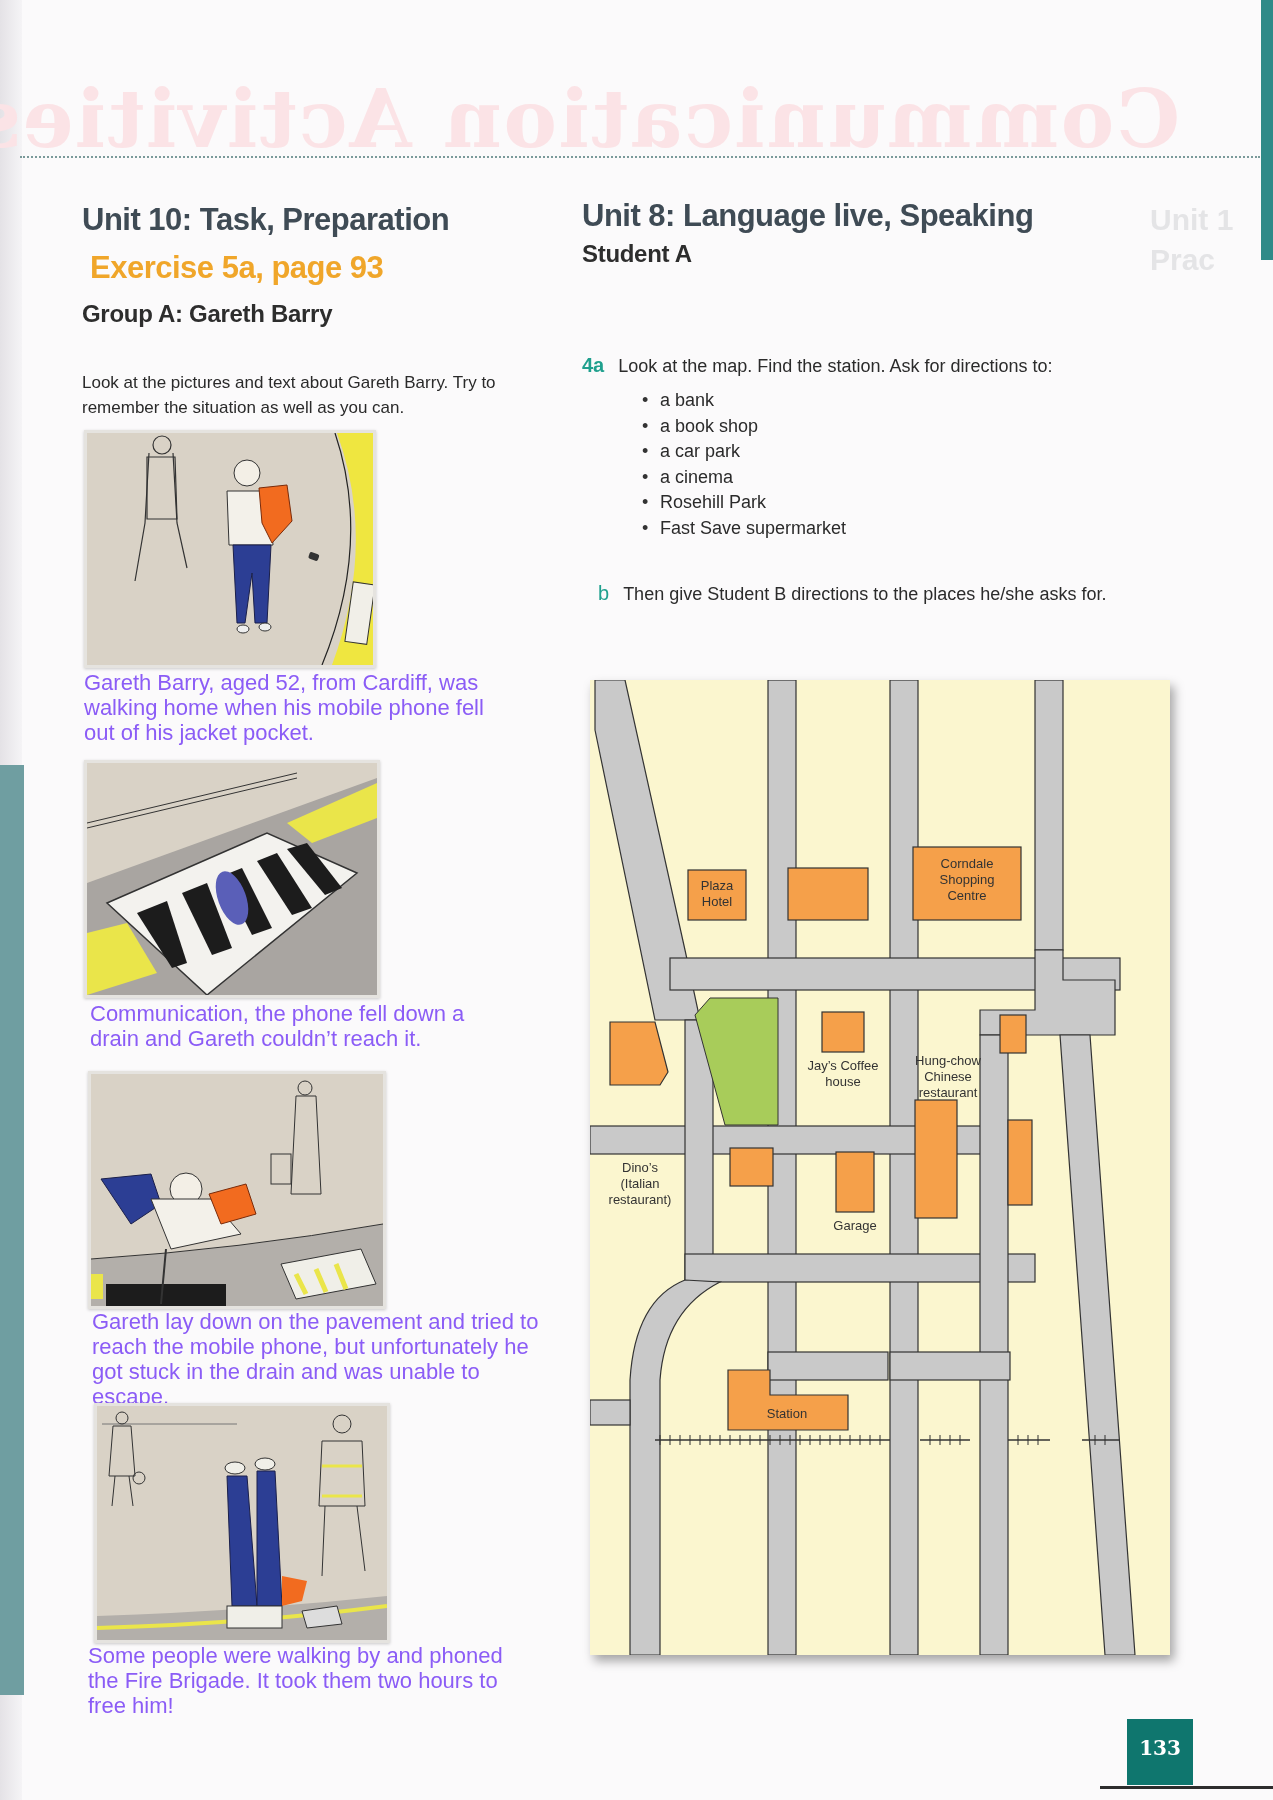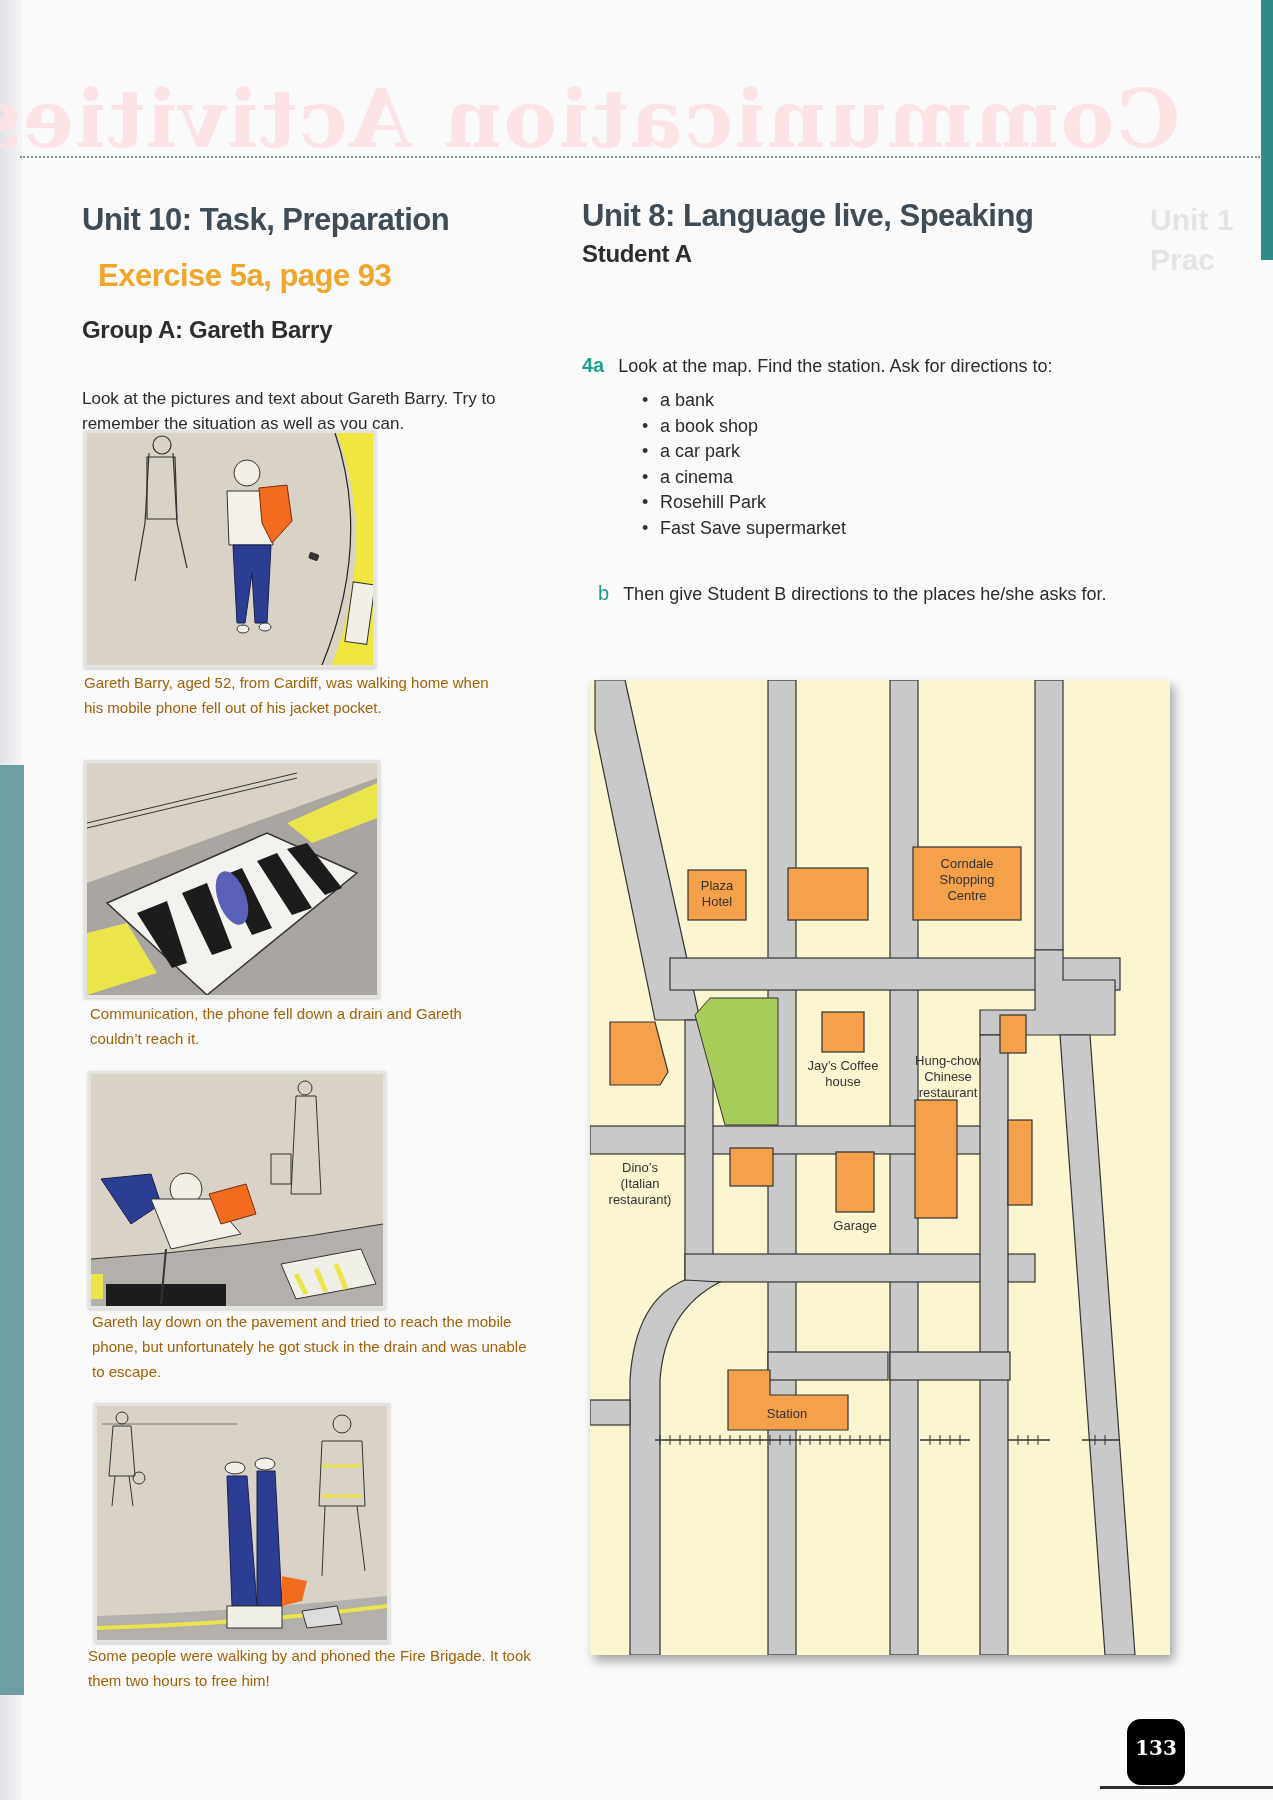--- a/index.html
+++ b/index.html
@@ -33,48 +33,48 @@
     }
     .ghost-right {
       position: absolute; left: 1150px; top: 200px; color: #e4e4e6;
       font-size: 30px; font-weight: bold; line-height: 40px;
     }
 
     .col-left { position: absolute; left: 82px; top: 200px; width: 470px; }
     .col-right { position: absolute; left: 582px; top: 196px; width: 640px; }
 
     .h-unit { font-size: 31px; font-weight: bold; color: #3f4b55; margin: 0; line-height: 40px; letter-spacing: -0.5px; }
-    .h-ex { font-size: 31px; font-weight: bold; color: #f0a62a; margin: 16px; line-height: 40px; letter-spacing: -0.5px; }
+    .h-ex { font-size: 31px; font-weight: bold; color: #f0a62a; margin: 8px; line-height: 40px; letter-spacing: -0.5px; }
     .h-group { font-size: 24px; font-weight: bold; color: #2d2d2d; margin: 0; line-height: 36px; letter-spacing: -0.3px; }
 
     .intro { margin-top: 38px; font-size: 17px; line-height: 25px; color: #2a2a2a; }
 
     .panel {
       position: absolute; border: 3px solid #e5e3df; background: #d9d2c6;
       box-shadow: 0 1px 3px rgba(0,0,0,0.2); overflow: hidden;
     }
-    .caption { position: absolute; font-size: 15px; line-height: 25px; color: #a16207; }
+    .caption { position: absolute; font-size: 22px; line-height: 25px; color: #8b5cf6; }
 
     .exnum { color: #20a08e; font-weight: bold; font-size: 20px; margin-right: 14px; }
     .task-a { position: absolute; left: 0; top: 158px; font-size: 18px; }
     .bullets { position: absolute; left: 60px; top: 192px; margin: 0; padding: 0; list-style: none; font-size: 18px; line-height: 25.5px; }
     .bullets li { position: relative; padding-left: 18px; }
     .bullets li::before { content: "•"; position: absolute; left: 0; color: #333; }
     .task-b { position: absolute; left: 16px; top: 386px; font-size: 18px; }
     .task-b .exnum { font-weight: normal; margin-right: 14px; }
 
     .map-wrap {
       position: absolute; left: 590px; top: 680px; width: 580px; height: 975px;
       box-shadow: 4px 6px 10px rgba(0,0,0,0.35);
     }
 
     .page-num {
-      position: absolute; left: 1127px; top: 1719px; width: 58px; height: 66px;
-      background: #000000; color: #fff; font-family: "DejaVu Serif", serif;
-      font-weight: bold; font-size: 20px; text-align: center; line-height: 58px; border-radius: 14px;
+      position: absolute; left: 1127px; top: 1719px; width: 66px; height: 66px;
+      background: #0f766e; color: #fff; font-family: "DejaVu Serif", serif;
+      font-weight: bold; font-size: 20px; text-align: center; line-height: 58px;
     }
     .bottom-line { position: absolute; left: 1100px; top: 1786px; width: 173px; height: 3px; background: #2d2d2d; }
     .map-label { font-family: "Liberation Sans", sans-serif; font-size: 13px; fill: #333; }
   </style>
 </head>
 <body>
 
 <div class="left-shadow"></div>
 <div class="teal-left"></div>
 <div class="teal-right"></div>

